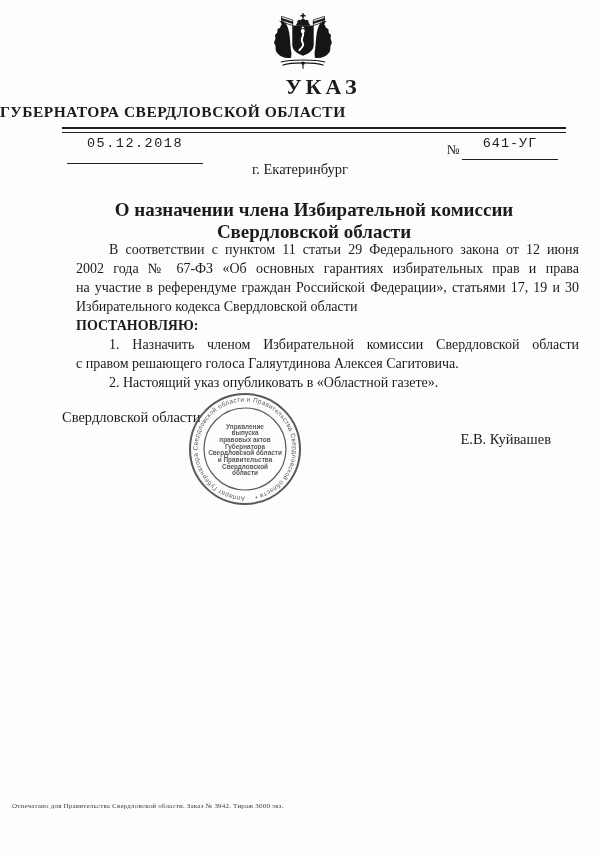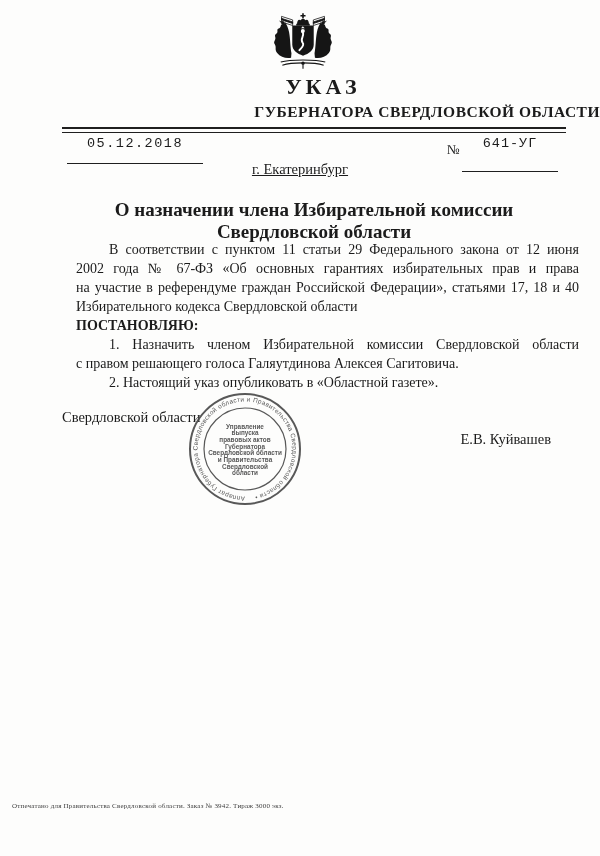--- a/index.html
+++ b/index.html
@@ -6,39 +6,39 @@
   .page {
     position:relative; width:600px; height:856px; background:#fdfdfc;
     font-family:"Liberation Serif", serif; color:#1b1b1b; overflow:hidden;
   }
   .arms { position:absolute; left:255px; top:12px; width:96px; height:62px; }
   .doc-type {
     position:absolute; left:0; top:74px; width:600px; text-align:center;
     font-size:22px; font-weight:bold; letter-spacing:4px;padding-left:23px;
   }
   .authority {
-    position:absolute; left:0; top:103px; width:600px; text-align:right;
+    position:absolute; left:0; top:103px; width:600px; text-align:left;
     font-size:15.5px; font-weight:bold; letter-spacing:0.5px;
   }
   .header-rule {
     position:absolute; left:62px; top:127px; width:504px; height:3px;
     border-top:2px solid #1f1f1f; border-bottom:1px solid #1f1f1f;
   }
   .field-date {
     position:absolute; left:67px; top:136px; width:136px; text-align:center;
     font-family:"Liberation Mono", monospace; font-size:13.5px; letter-spacing:1.5px;
     padding-bottom:12px; border-bottom:1px solid #1f1f1f;
   }
   .no-label { position:absolute; left:447px; top:142px; font-size:13.5px; }
   .field-number {
     position:absolute; left:462px; top:136px; width:96px; text-align:center;
     font-family:"Liberation Mono", monospace; font-size:13.5px; letter-spacing:1px;
-    padding-bottom:20px; border-bottom:1px solid #1f1f1f;
+    padding-bottom:8px; border-bottom:1px solid #1f1f1f;
   }
-  .city { position:absolute; left:0; top:161px; width:600px; text-align:center; font-size:14.5px;text-decoration:underline; }
+  .city { position:absolute; left:0; top:161px; width:600px; text-align:center; font-size:14.5px; }
   .decree-title {
     position:absolute; left:62px; top:199px; width:504px; text-align:center;
     font-size:19px; font-weight:bold;
   }
   .body-block { position:absolute; left:76px; top:240px; width:503px; font-size:14px; line-height:19px; }
   .jline { text-align:justify; text-align-last:justify; white-space:normal; }
   .indent { text-indent:33px; }
   .bold { font-weight:bold;font-family:Liberation Serif, serif; }
   .sig-block { position:absolute; left:62px; top:406px; width:503px; font-size:14.5px; line-height:22px; }
   .sig-name { position:absolute; right:14px; top:22px;margin-left:45px; }
@@ -93,21 +93,21 @@
   <div class="field-date">05.12.2018</div>
   <div class="no-label">№</div>
   <div class="field-number">641-УГ</div>
   <div class="city">г. Екатеринбург</div>
 
   <div class="decree-title">О назначении члена Избирательной комиссии Свердловской области</div>
 
   <div class="body-block">
     <div class="jline indent">В соответствии с пунктом 11 статьи 29 Федерального закона от 12 июня</div>
     <div class="jline">2002 года № 67-ФЗ «Об основных гарантиях избирательных прав и права</div>
-    <div class="jline">на участие в референдуме граждан Российской Федерации», статьями 17, 18 и 40</div>
+    <div class="jline">на участие в референдуме граждан Российской Федерации», статьями 17, 19 и 30</div>
     <div>Избирательного кодекса Свердловской области</div>
     <div class="bold">ПОСТАНОВЛЯЮ:</div>
     <div class="jline indent">1. Назначить членом Избирательной комиссии Свердловской области</div>
     <div>с правом решающего голоса Галяутдинова Алексея Сагитовича.</div>
     <div class="indent">2. Настоящий указ опубликовать в «Областной газете».</div>
   </div>
 
   <div class="sig-block">
     <div>Свердловской области</div>
     <div class="sig-name">Е.В. Куйвашев</div>

